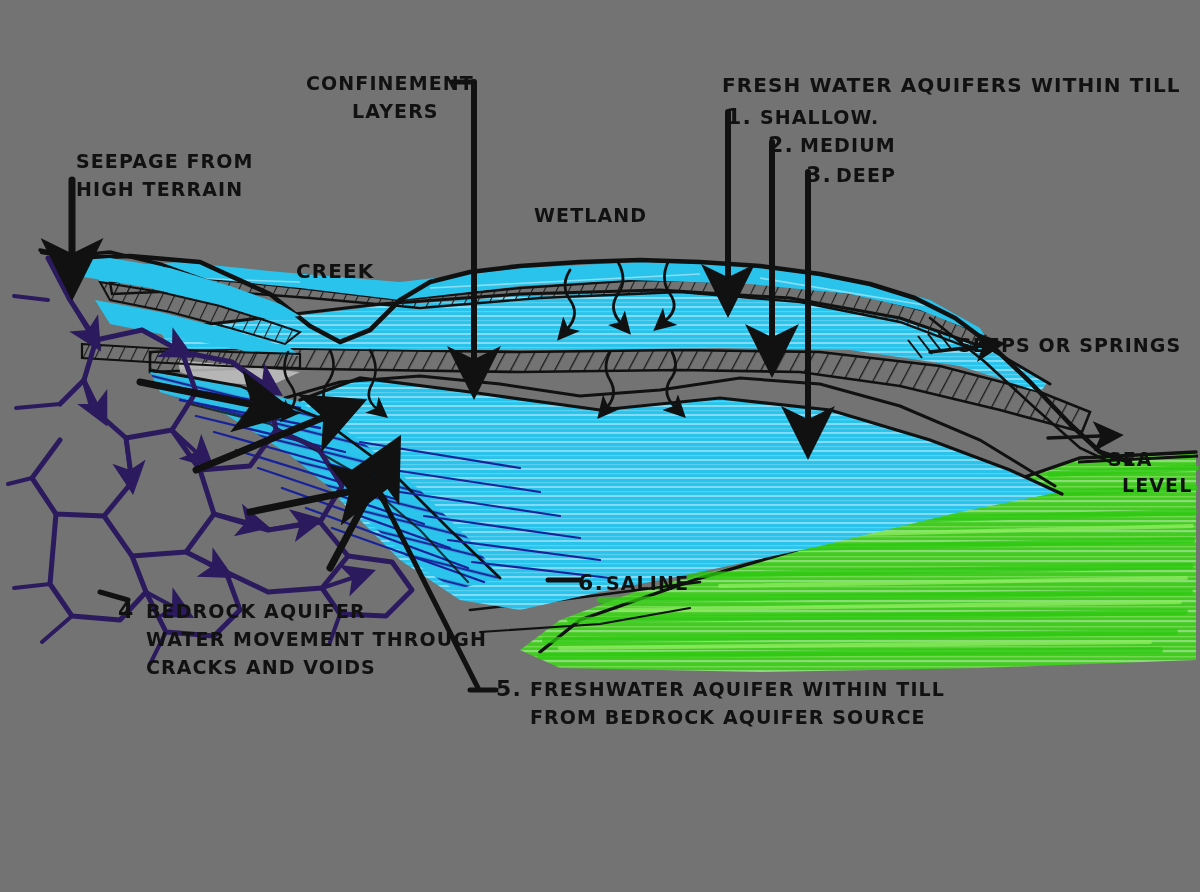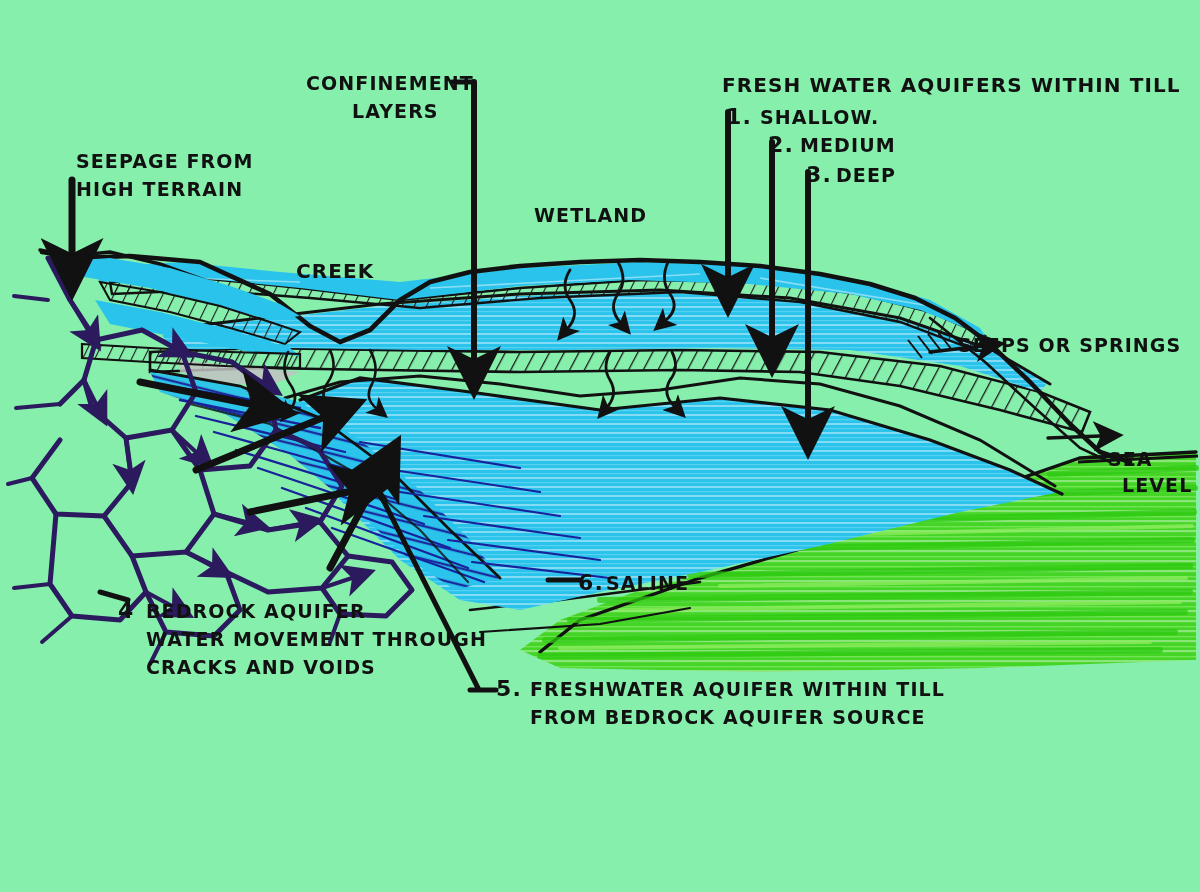--- a/index.html
+++ b/index.html
@@ -1,21 +1,21 @@
 <!DOCTYPE html>
 <html><head>
 <meta charset="utf-8">
 <title>Hydrogeologic Cross-Section Sketch</title>
 <style>
   html,body{margin:0;padding:0;background:#ffffff;}
   body{
     width:1200px;height:892px;overflow:hidden;
     font-family:"DejaVu Sans", sans-serif;
   }
-  #sheet{position:relative;width:1200px;height:892px;background:#86efac;}
+  #sheet{position:relative;width:1200px;height:892px;background:#737373;}
   #sheet svg{position:absolute;left:0;top:0;}
   .hand{
     font-family:"DejaVu Sans", sans-serif;
     font-weight:700;
     fill:#111111;
     letter-spacing:1.1px;
     stroke:none;
     paint-order:stroke fill;
   }
   .hand-md{font-size:19px;}

